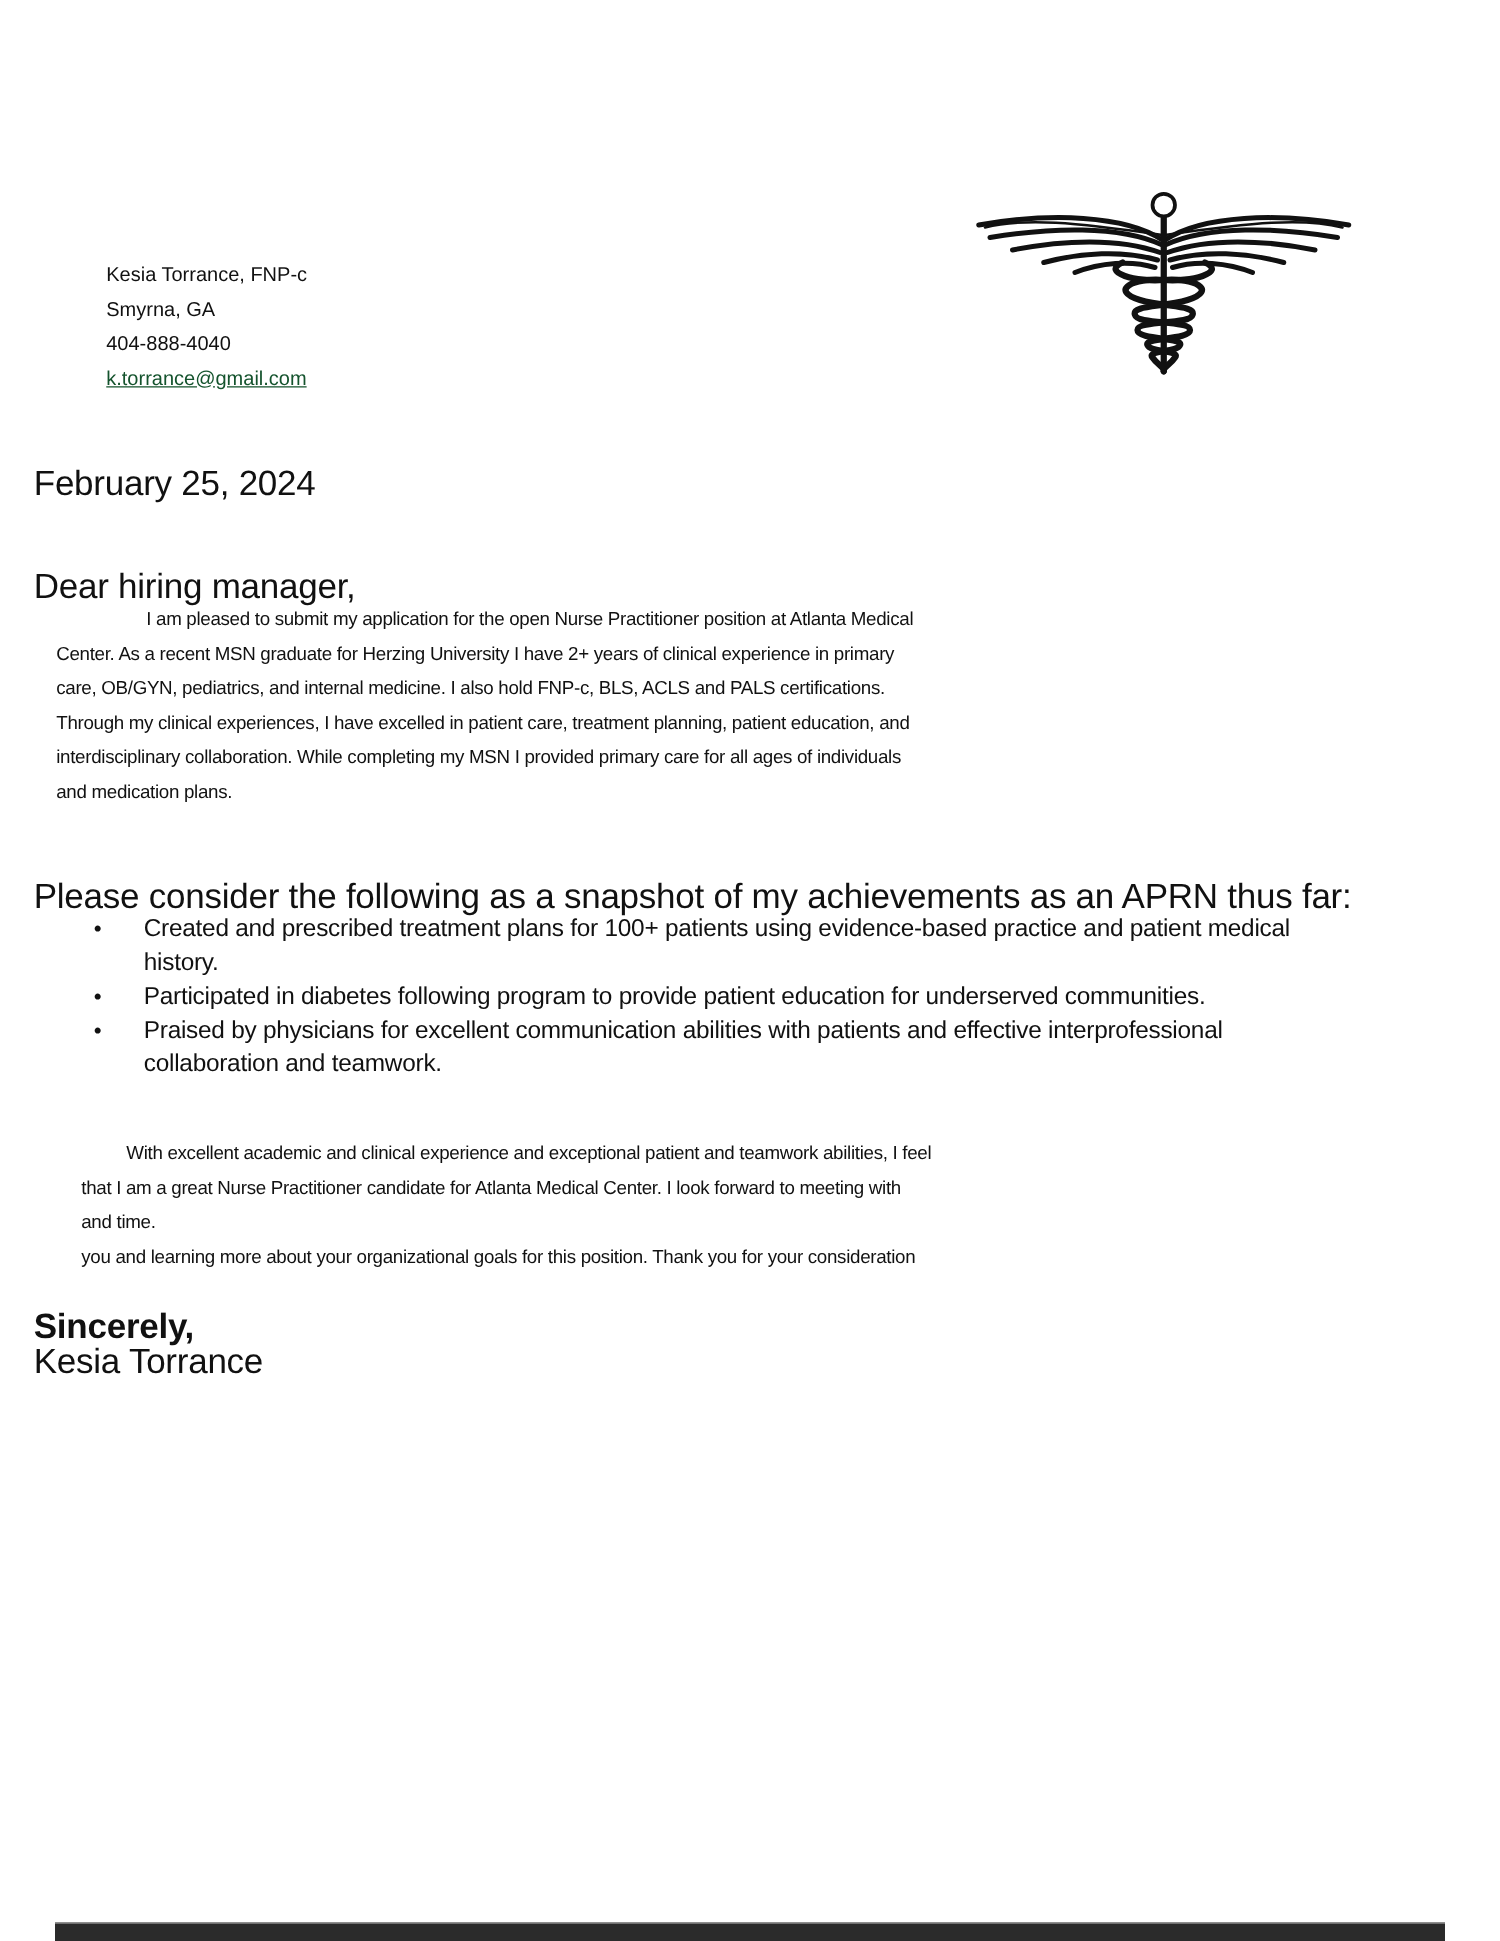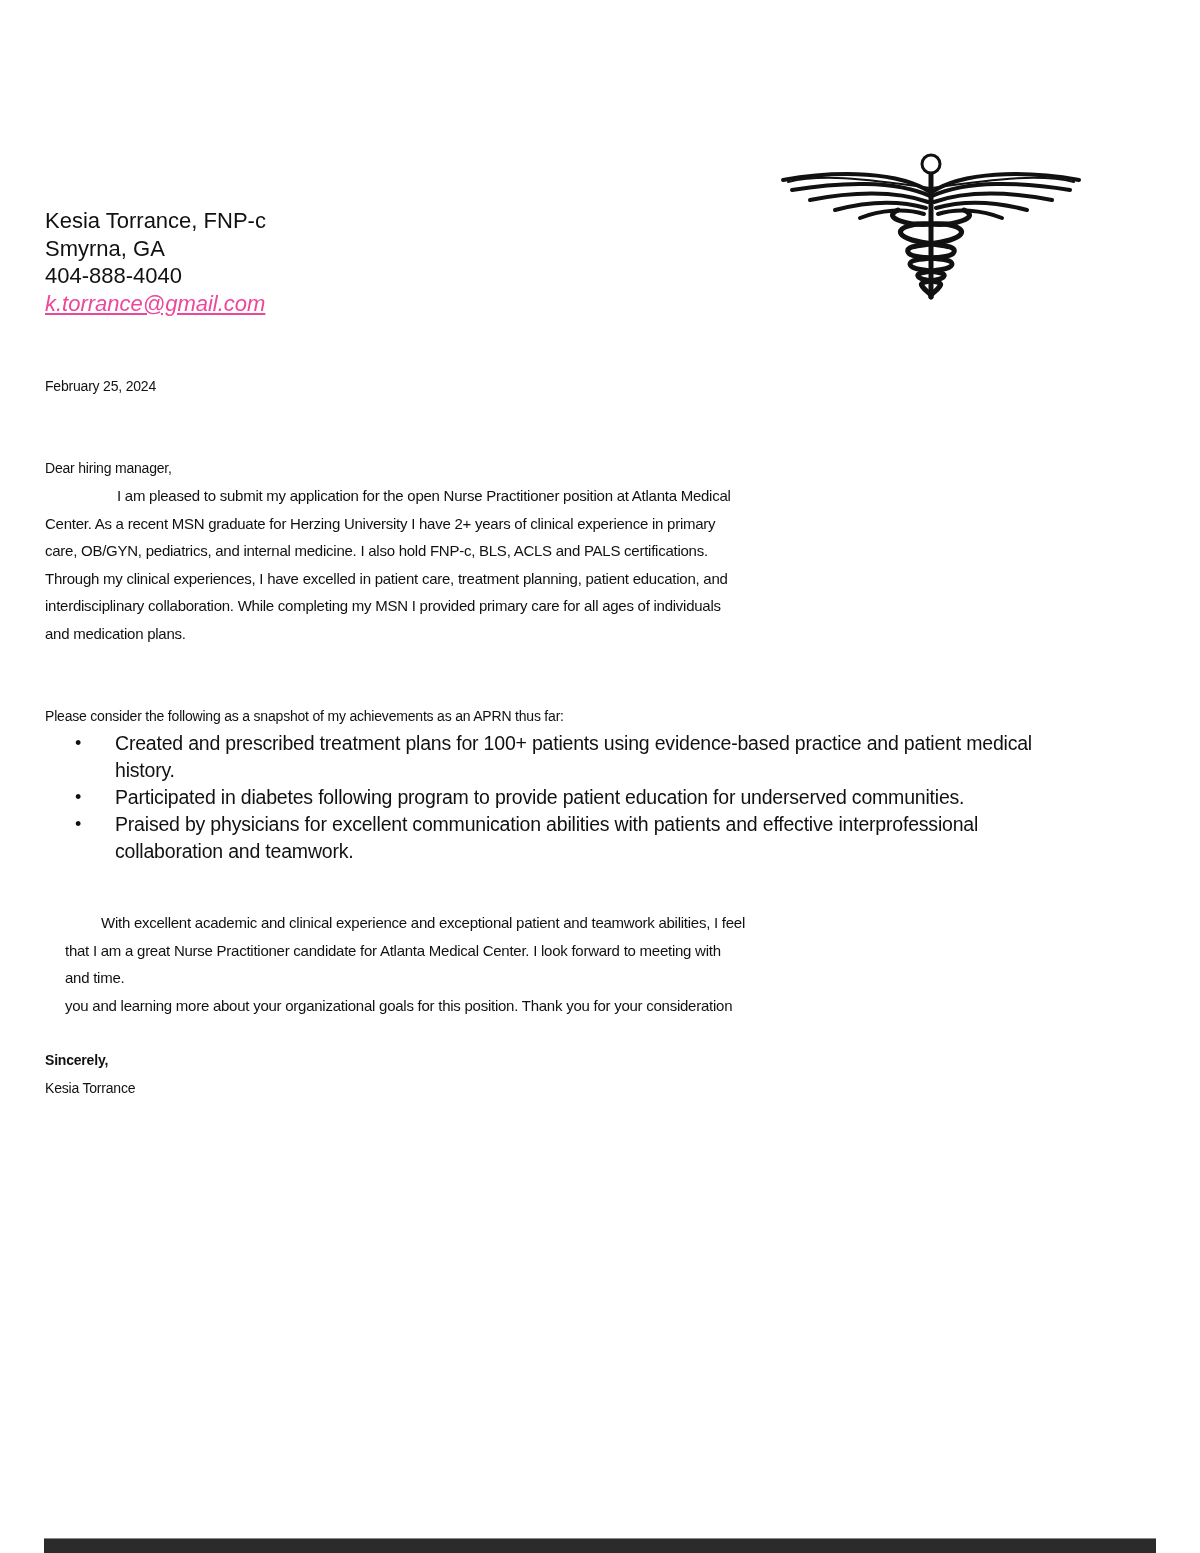--- a/index.html
+++ b/index.html
@@ -16,36 +16,36 @@
       color: #111111;
     }
     .page {
       position: absolute;
       left: 0; top: 0;
       width: 1200px;
       height: 1553px;
     }
     .line {
       position: absolute;
-      left: 45px;
-      font-size: 14px;
+      left: 27px;
+      font-size: 28px;
       line-height: 27.5px;
       white-space: nowrap;
       letter-spacing: -0.2px;
     }
     .header-block { position: absolute; left: 45px; top: 207px; }
     .header-block div {
-      font-size: 22px;
+      font-size: 16px;
       line-height: 27.5px;
       white-space: nowrap;
+      margin-left: 40px;
     }
     .email-link {
-      color: #ec4899;
+      color: #14532d;
       text-decoration: underline;
-      font-style: italic;
     }
     .logo {
       position: absolute;
       left: 780px;
       top: 152px;
       width: 302px;
       height: 148px;
     }
     .para {
       position: absolute;

